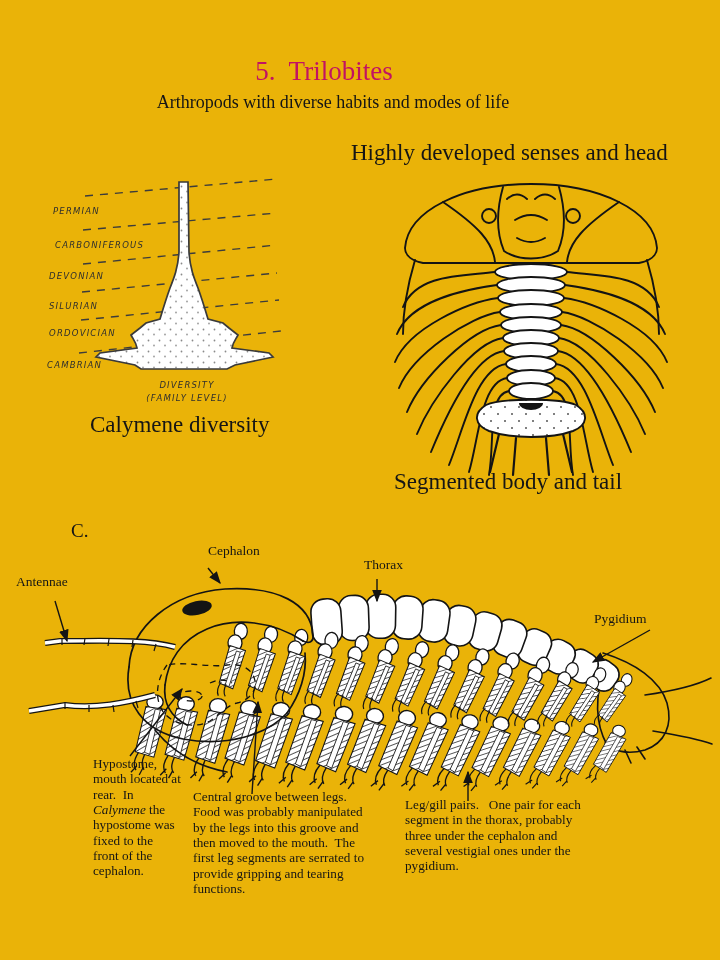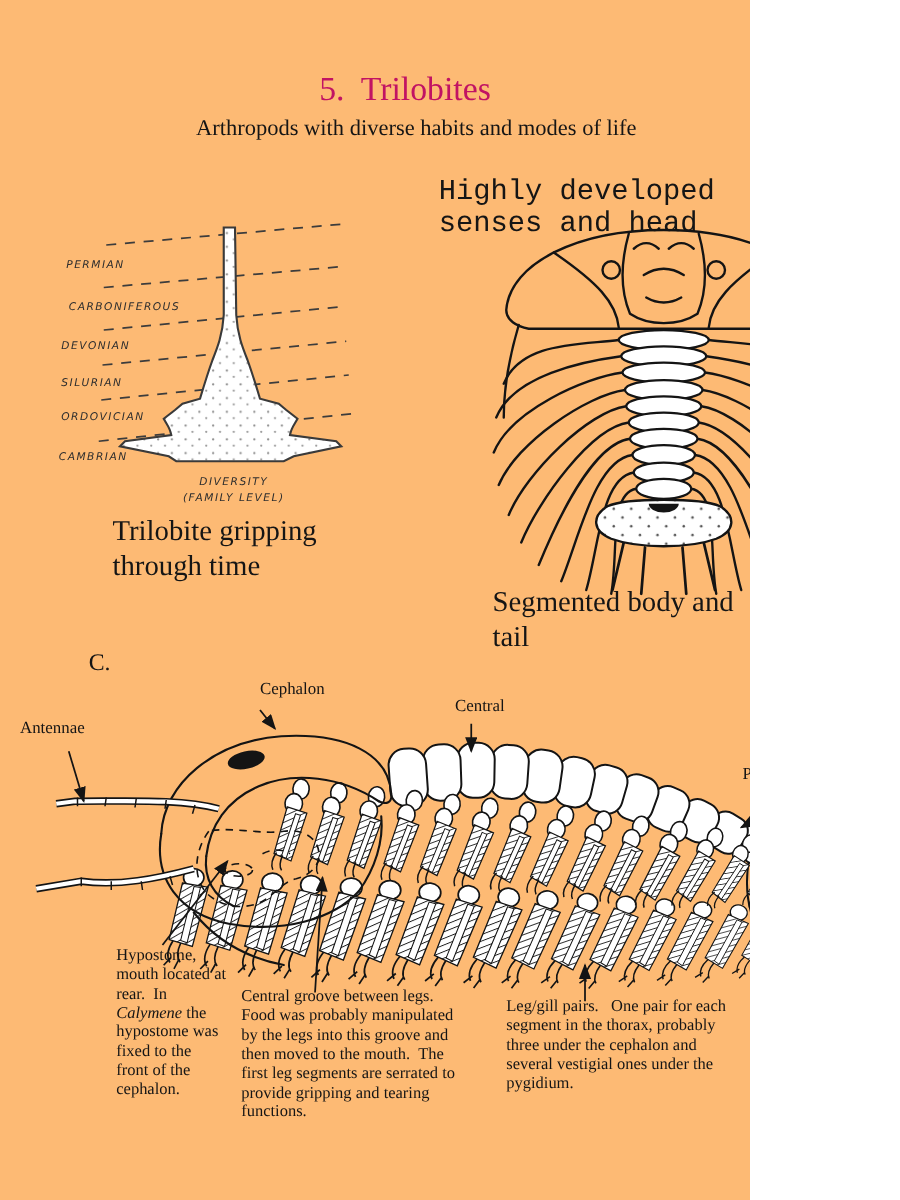--- a/index.html
+++ b/index.html
@@ -1,16 +1,16 @@
 <!DOCTYPE html>
 <html><head>
 <meta charset="utf-8">
 <style>
   html,body{margin:0;padding:0;background:#fff;}
-  .slide{position:relative;width:600px;height:960px;background:#fdba74;overflow:hidden;
+  .slide{position:relative;width:720px;height:960px;background:#eab308;overflow:hidden;
          font-family:"Liberation Serif","DejaVu Serif",serif;color:#151515;}
   .abs{position:absolute;}
   .title{font-size:27px;white-space:pre;text-align:center;}
   .subtitle{font-size:18px;text-align:center;}
   .heading{font-size:23px;}
   .caption{font-size:23px;line-height:1.22;}
   .panel{font-size:19px;}
   .diaglabel{font-size:13.5px;}
   .note{font-size:13.2px;line-height:1.16;white-space:pre-wrap;}
   .note i{font-style:italic;}
@@ -18,21 +18,21 @@
   svg text.hand{font-family:"DejaVu Sans",sans-serif;font-style:italic;font-size:8.5px;
                 letter-spacing:1.2px;fill:#2e2e2e;}
 </style>
 </head>
 <body>
 
 <div class="slide">
 
   <div class="abs title" style="left:164px;top:56px;width:320px;color:#c11363;">5.  Trilobites</div>
   <div class="abs subtitle" style="left:63px;top:92px;width:540px;">Arthropods with diverse habits and modes of life</div>
-  <div class="abs heading" style="left:351px;top:140px;font-family:Liberation Mono, monospace;">Highly developed senses and head</div>
+  <div class="abs heading" style="left:351px;top:140px;">Highly developed senses and head</div>
 
   <svg class="abs" style="left:25px;top:172px;" width="270" height="250" viewBox="0 0 270 250">
     <defs>
       <pattern id="stip" width="11" height="11" patternUnits="userSpaceOnUse">
         <rect width="11" height="11" fill="#ffffff"></rect>
         <circle cx="2.5" cy="3.5" r="0.9" fill="#8a8a8a"></circle>
         <circle cx="8" cy="8.5" r="0.9" fill="#9a9a9a"></circle>
       </pattern>
     </defs>
     <g stroke="#3c3c3c" stroke-width="1.4" stroke-dasharray="8 7">
@@ -122,22 +122,21 @@
       <ellipse cx="148" cy="192" rx="25" ry="8"></ellipse>
       <ellipse cx="148" cy="206" rx="24" ry="8"></ellipse>
       <ellipse cx="148" cy="219" rx="22" ry="8"></ellipse>
     </g>
 
     <path d="M 103 233 C 118 226 178 226 193 233 C 206 241 205 253 190 259 C 168 267 128 267 106 259 C 91 253 90 241 103 233 Z" fill="url(#stip2)" stroke="#141414" stroke-width="1.9"></path>
     <path d="M 136 231 A 12 7 0 0 0 160 231 Z" fill="#141414"></path>
   </svg>
 
   <div class="abs caption" style="left:90px;top:411px;width:230px;">
-    <div>Trilobite gripping</div>
-    <div>through time</div>
+    <div>Calymene diversity</div>
   </div>
   <div class="abs caption" style="left:394px;top:468px;">Segmented body and tail</div>
   <div class="abs panel" style="left:71px;top:520px;">C.</div>
 
   <svg class="abs" style="left:5px;top:545px;" width="710" height="262" viewBox="0 0 710 262">
     <defs>
       <marker id="ah" markerWidth="9" markerHeight="7" refX="8" refY="3.5" orient="auto">
         <path d="M0 0 L9 3.5 L0 7 Z" fill="#141414"></path>
       </marker>
       <pattern id="hatch" width="4.6" height="4.6" patternUnits="userSpaceOnUse" patternTransform="rotate(62)">
@@ -249,20 +248,20 @@
       <path d="M 50 56 L 62 96" marker-end="url(#ah)"></path>
       <path d="M 645 85 L 588 117" marker-end="url(#ah)"></path>
       <path d="M 125 211 L 177 144" marker-end="url(#ah)"></path>
       <path d="M 247 249 L 253 157" marker-end="url(#ah)"></path>
       <path d="M 463 256 L 463 227" marker-end="url(#ah)"></path>
     </g>
   </svg>
 
   <div class="abs diaglabel" style="left:16px;top:574px;">Antennae</div>
   <div class="abs diaglabel" style="left:176px;top:543px;margin-left:32px;">Cephalon</div>
-  <div class="abs diaglabel" style="left:364px;top:557px;">Central</div>
+  <div class="abs diaglabel" style="left:364px;top:557px;">Thorax</div>
   <div class="abs diaglabel" style="left:594px;top:611px;">Pygidium</div>
 
   <div class="abs note" style="left:193px;top:789px;width:180px;">Central groove between legs.  Food was probably manipulated by the legs into this groove and then moved to the mouth.  The first leg segments are serrated to provide gripping and tearing functions.</div>
   <div class="abs note" style="left:93px;top:756px;width:88px;"><span>Hypostome, mouth located at rear.  In </span><i>Calymene</i><span> the hypostome was fixed to the front of the cephalon.</span></div>
   <div class="abs note" style="left:405px;top:797px;width:192px;">Leg/gill pairs.   One pair for each segment in the thorax, probably three under the cephalon and several vestigial ones under the pygidium.</div>
 
 </div>
 
 </body></html>

